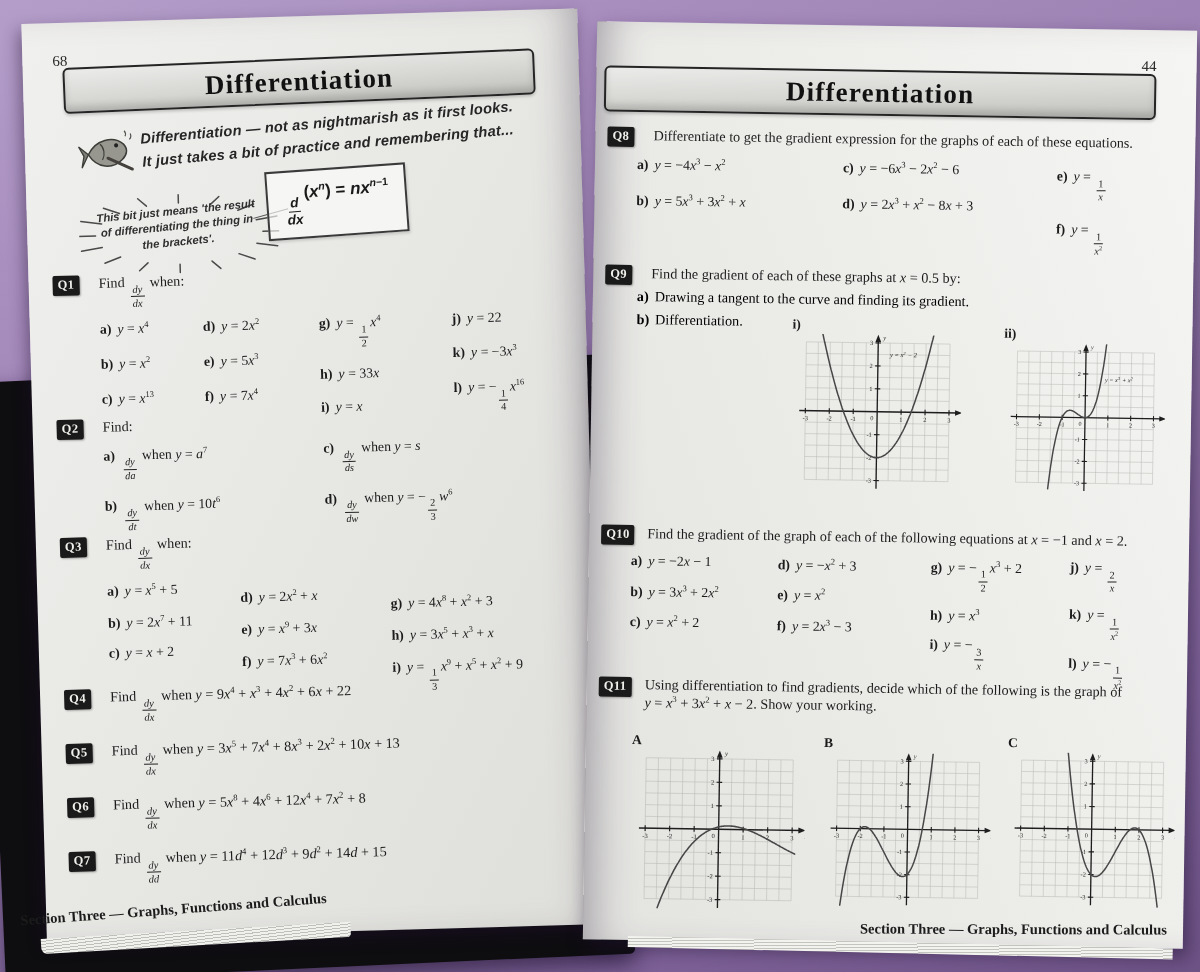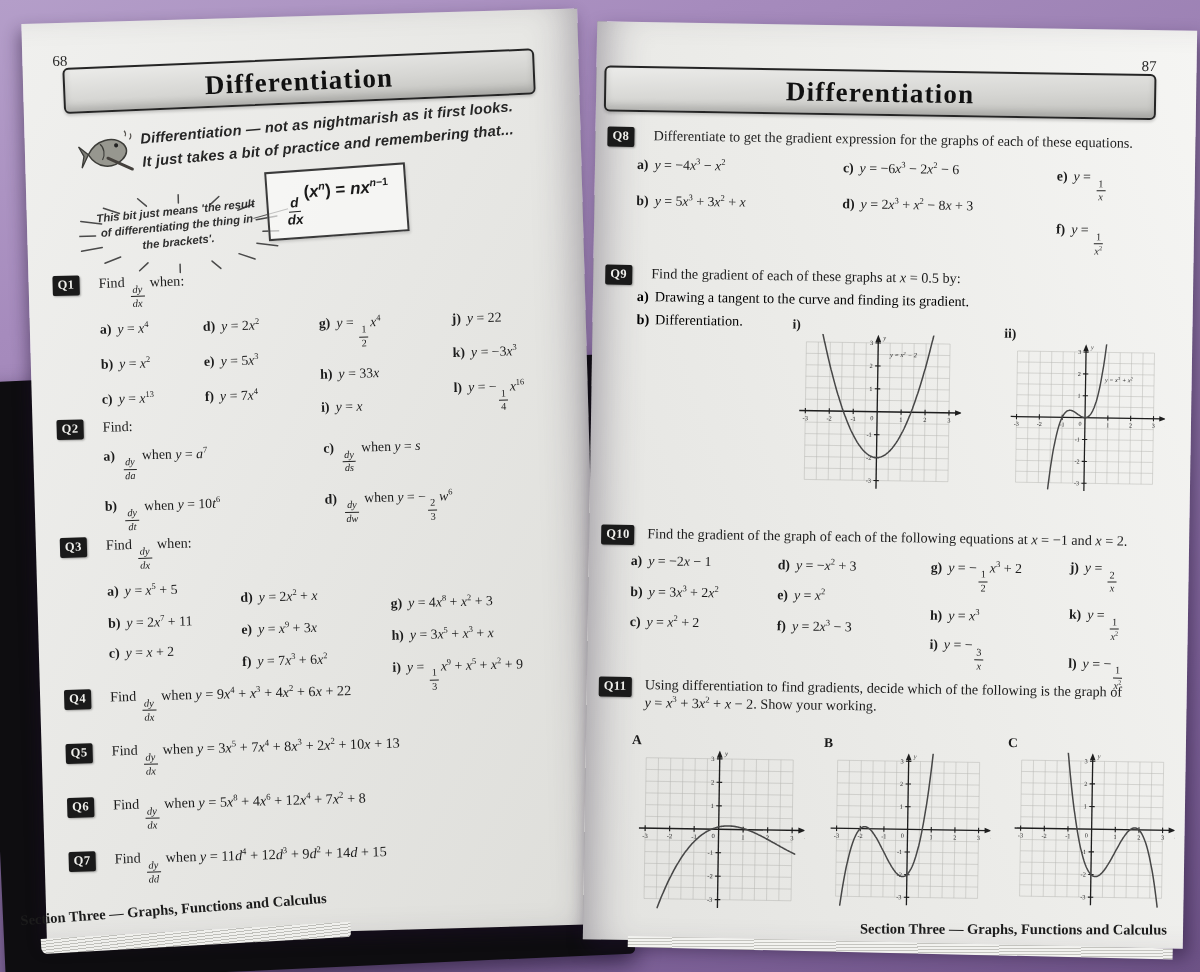--- a/index.html
+++ b/index.html
@@ -268,21 +268,21 @@
           </span></span>
       <span class="w">when</span>
       <span class="m"><i>y</i> = 11<i>d</i><sup>4</sup> + 12<i>d</i><sup>3</sup> + 9<i>d</i><sup>2</sup> + 14<i>d</i> + 15</span>
     </div>
 
     <div class="footer footer-left">Section Three — Graphs, Functions and Calculus</div>
   </div>
 
   <div class="page page-right">
     <div class="sheets-r"></div>
-    <div class="pagenum" style="right:40px;top:28px;">87</div>
+    <div class="pagenum" style="right:40px;top:28px;">44</div>
 
     <div class="banner" style="left:8px;top:44px;width:548px;height:42px;">
       <span class="btxt">Differentiation</span>
     </div>
 
     <div class="q" id="q8" style="left:12px;top:104px;width:580px;">
       <span class="badge">Q8</span>
       <span class="prompt"><span class="w">Differentiate to get the gradient expression for the graphs of each of these equations.</span></span>
       <div class="qcols qc-q8" style="margin-left:-16px;">
           <div class="qcol">

